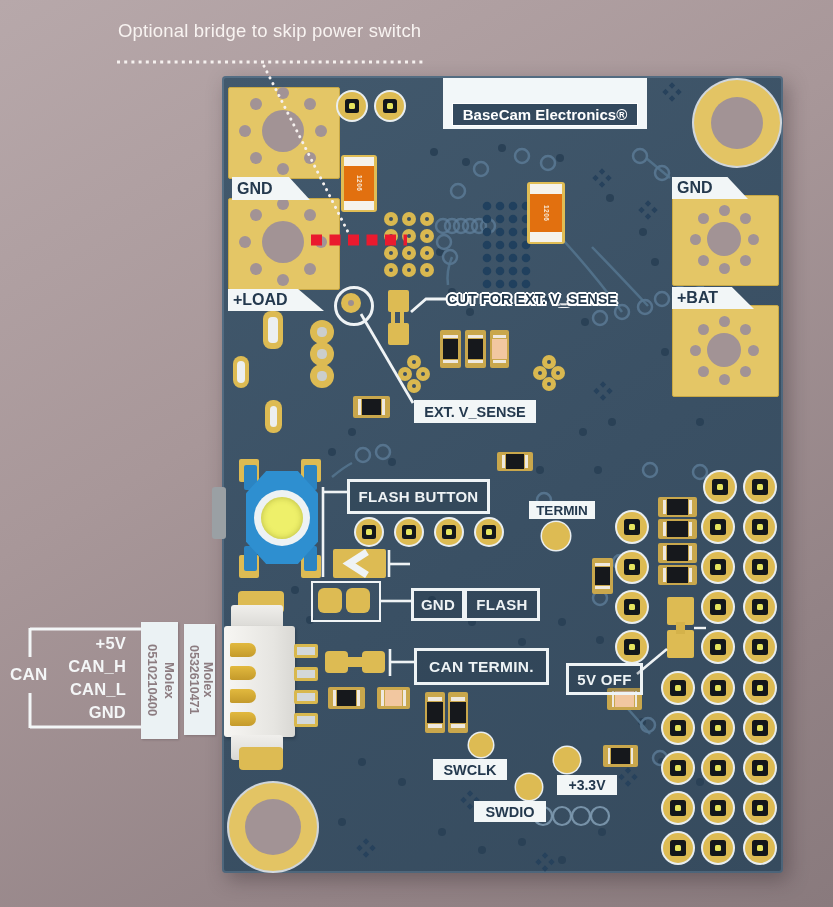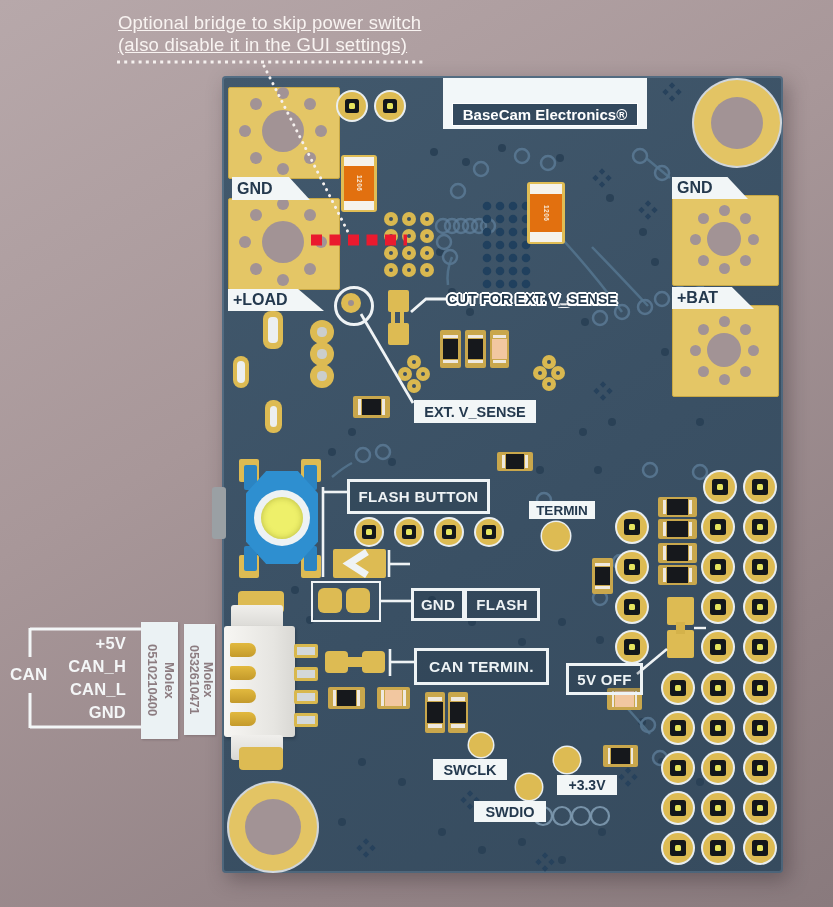--- a/index.html
+++ b/index.html
@@ -393,23 +393,22 @@
         <i style="top: 15%; bottom: 15%; left: 79%; width: 8%; background: rgb(239, 233, 223);"></i>
         <i style="inset: 12% 24%; background: rgb(242, 199, 160);"></i>
       </div>
       <div class="smd" style="left: 603px; top: 745px; width: 35px; height: 22px;">
         <i style="top: 15%; bottom: 15%; left: 13%; width: 8%; background: rgb(239, 233, 223);"></i>
         <i style="top: 15%; bottom: 15%; left: 79%; width: 8%; background: rgb(239, 233, 223);"></i>
         <i style="inset: 12% 24%; background: rgb(22, 24, 28);"></i>
       </div>
     </div>
 
-  <div class="a ann" style="left:118px;top:12px;text-decoration:underline;">
+  <div class="a ann" style="left:118px;top:20px;">
     <div>Optional bridge to skip power switch</div>
-    <div>(also disable it in the GUI settings)</div>
   </div>
 
   <div class="titlebox">
     <div class="brandbox">BaseCam Electronics®</div>
   </div>
 
   <div class="res" style="left:341px;top:155px;width:36px;height:57px;">
     <div class="capw" style="top:3%;"></div>
     <div class="capw" style="bottom:3%;"></div>
     <div class="obody">

